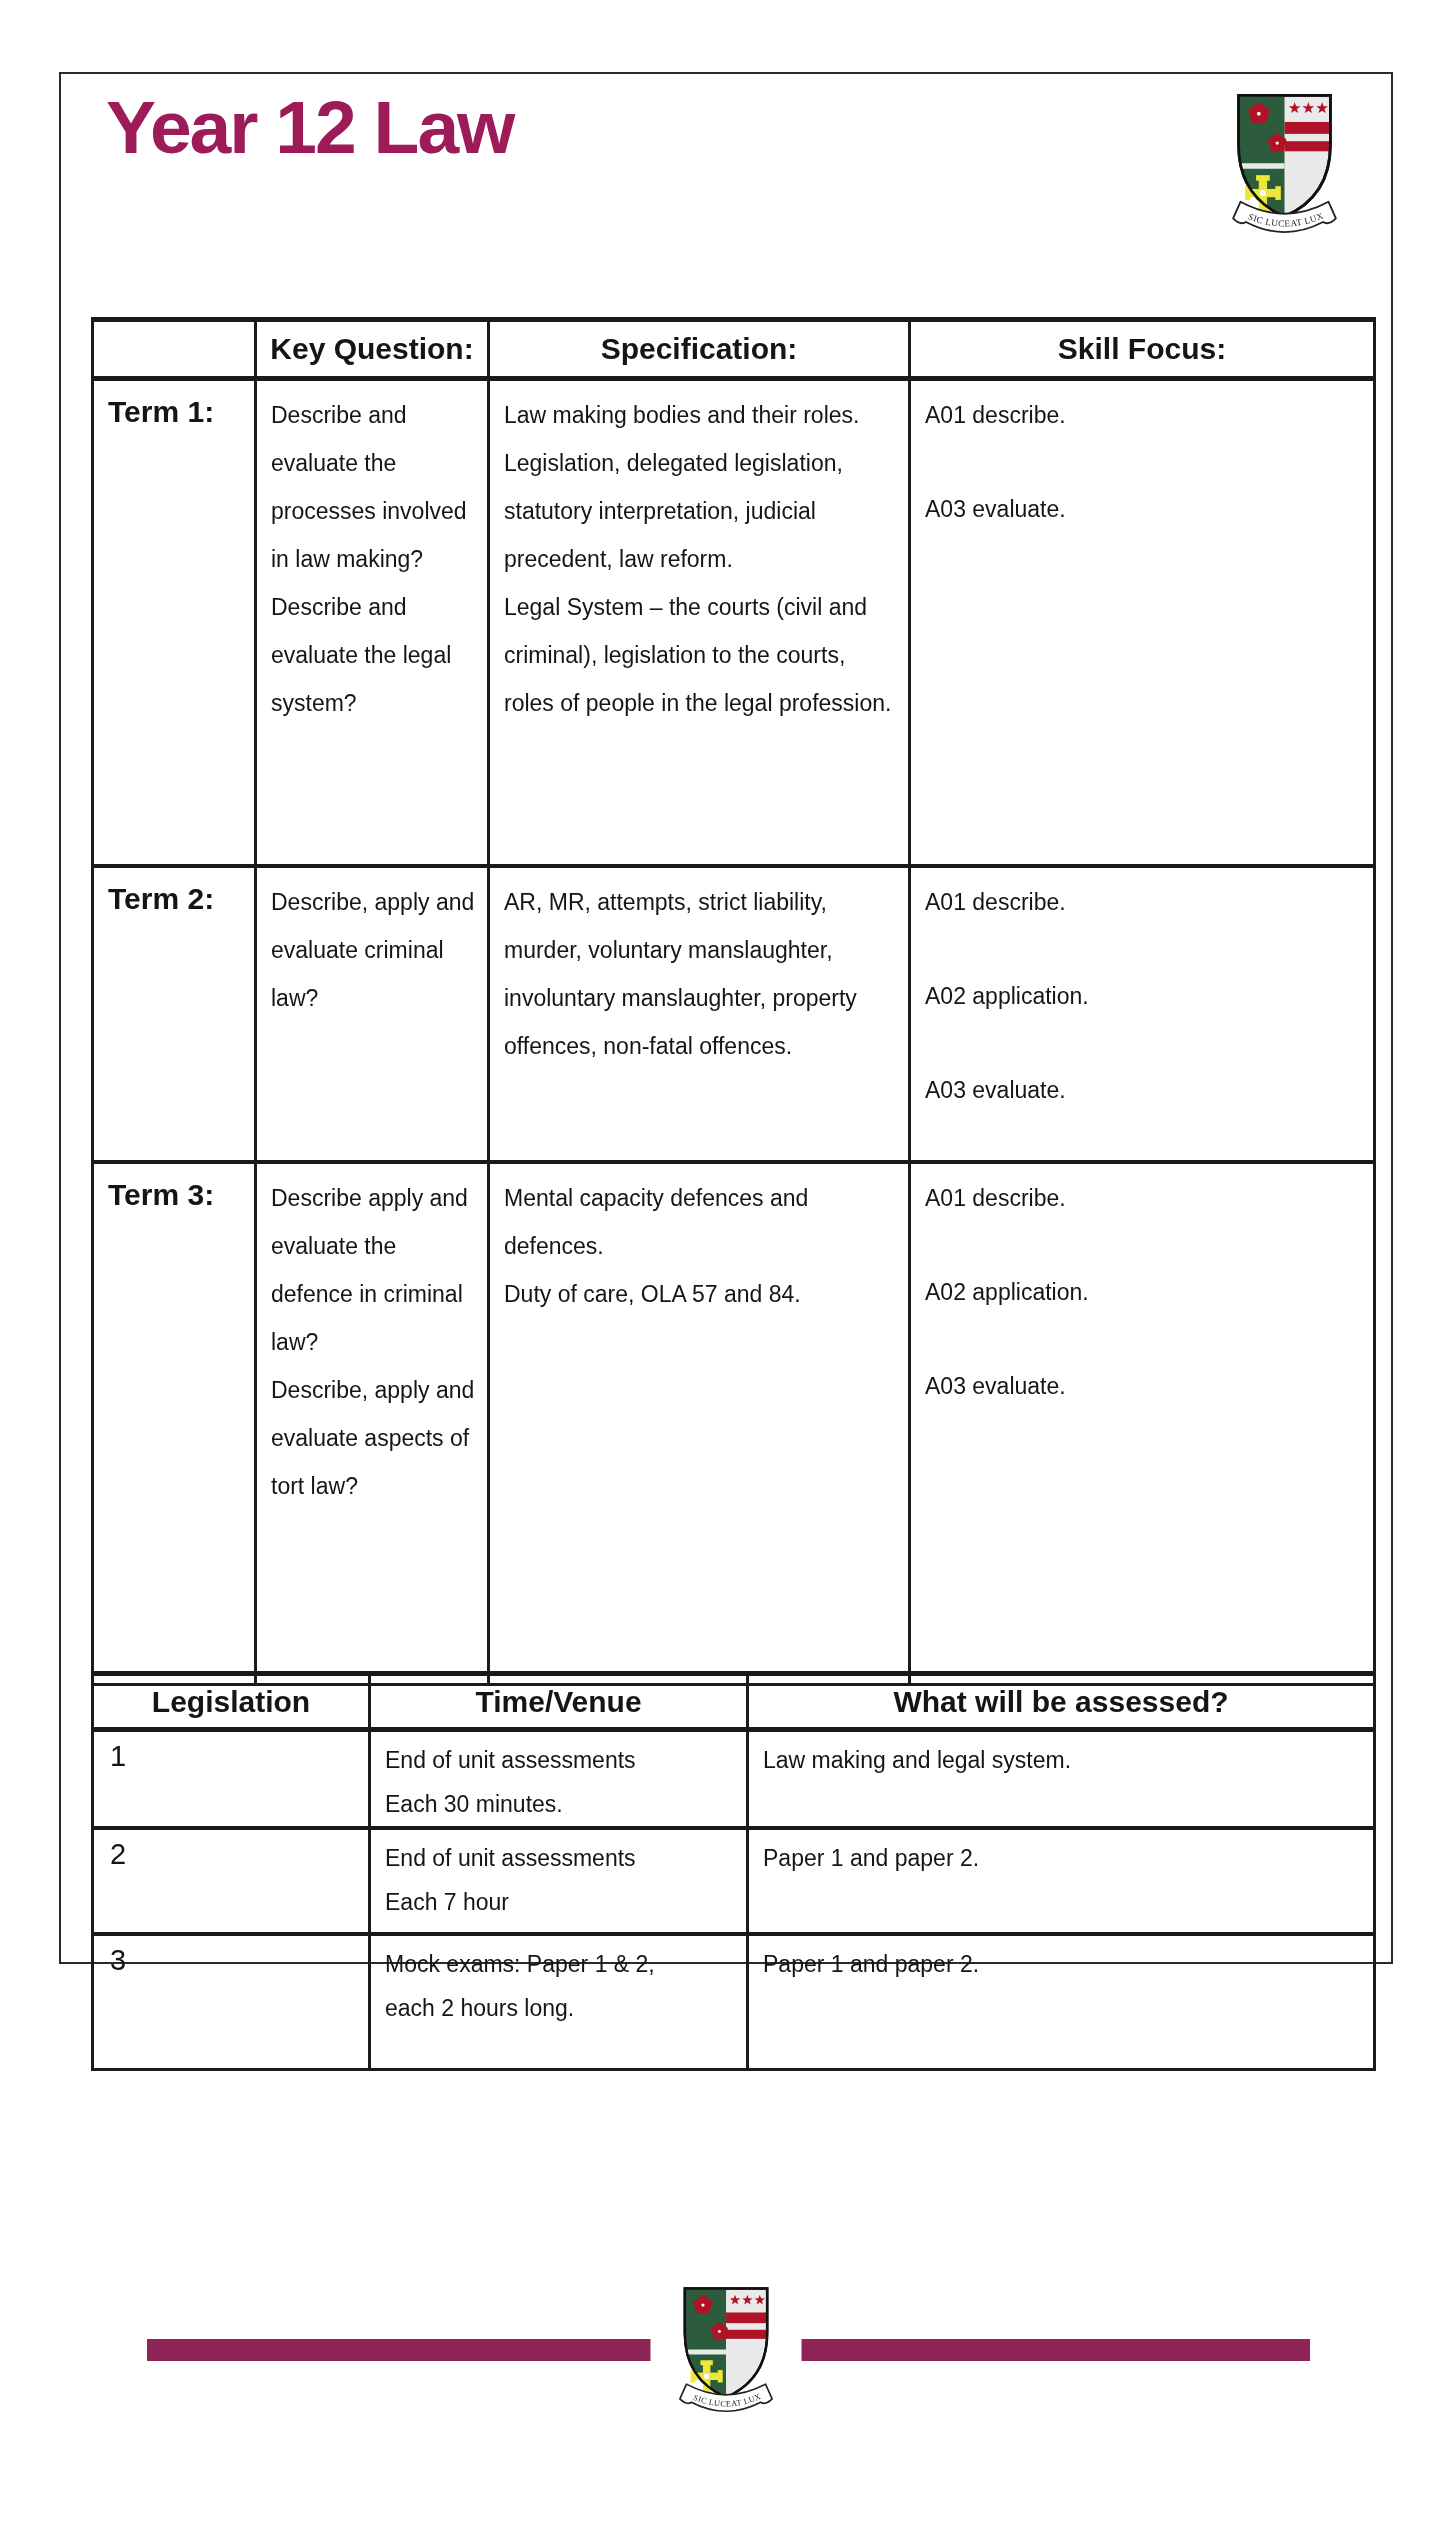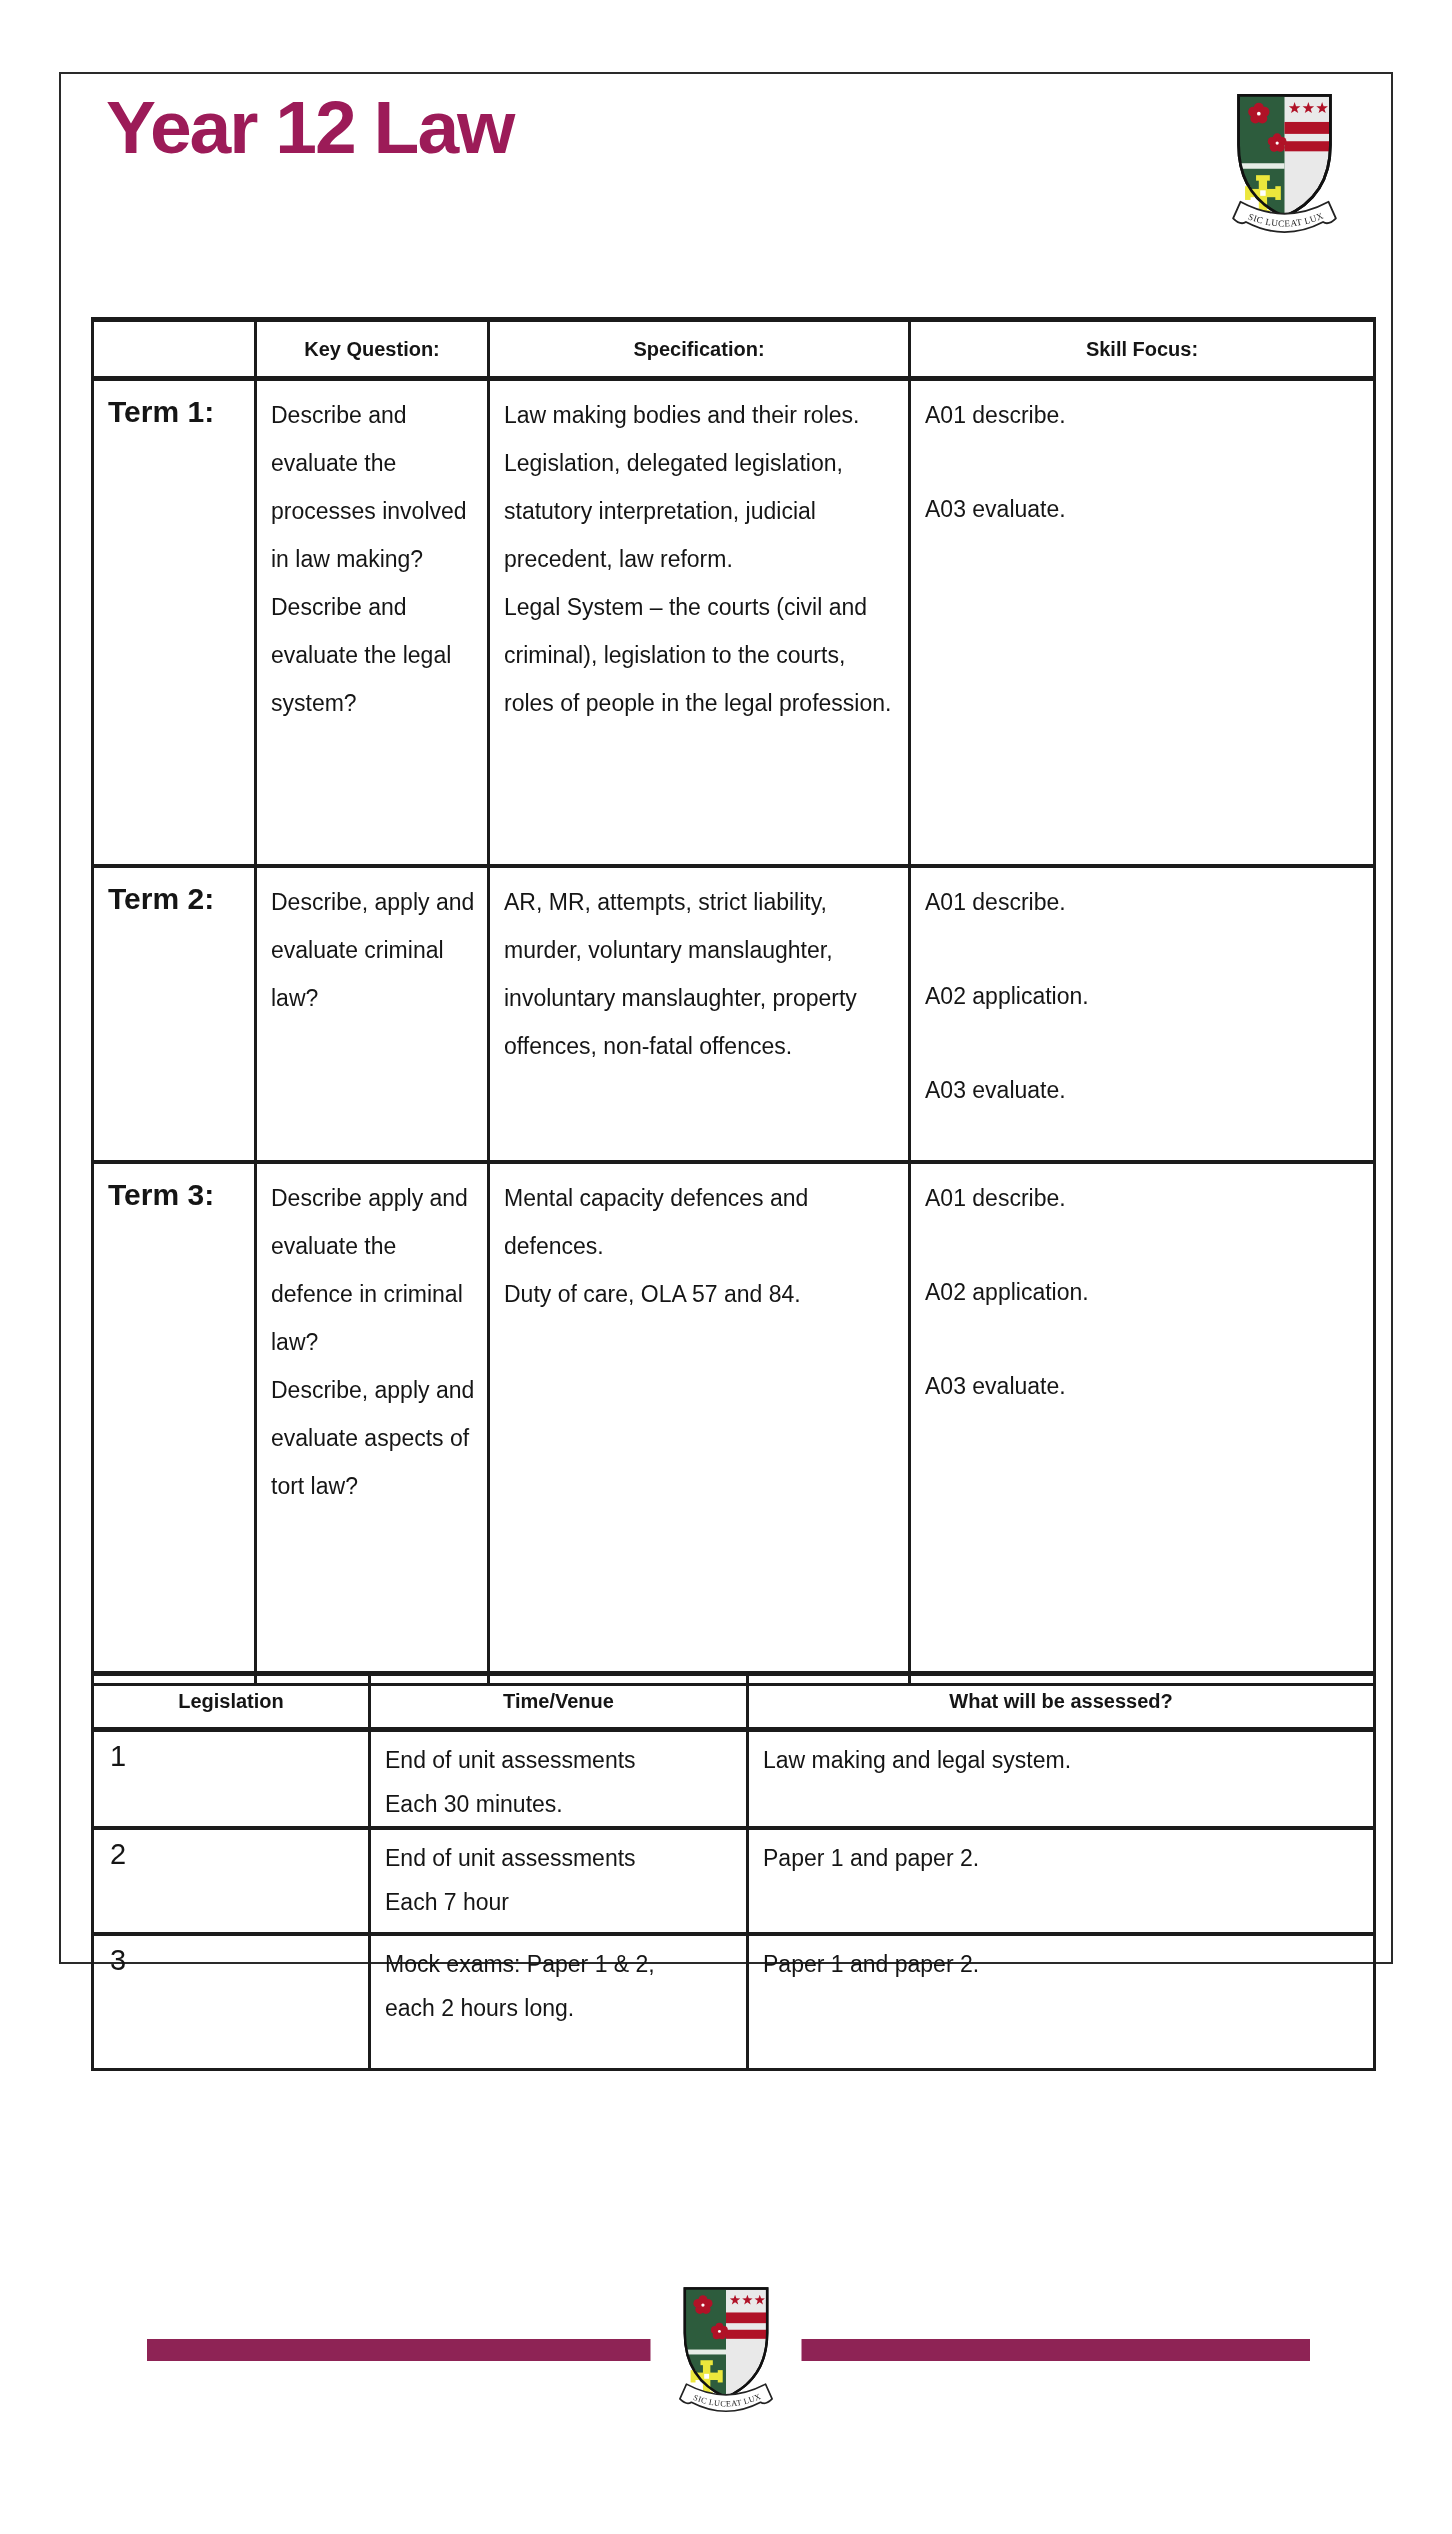--- a/index.html
+++ b/index.html
@@ -45,21 +45,21 @@
   .footer-crest-wrap svg{display:block;width:99px;height:140px;}
   table{
     position:absolute;border-collapse:collapse;table-layout:fixed;
     background:transparent;z-index:2;
   }
   .curriculum-table{left:30px;top:243px;width:1282px;}
   .assessment-table{left:30px;top:1597px;width:1282px;}
   th,td{border:3px solid var(--border,#1b1b1b);vertical-align:top;text-align:left;}
   thead th{
     border-top-width:5px;border-bottom-width:5px;
-    font-size:20px;font-weight:bold;text-align:center;vertical-align:middle;
+    font-size:30px;font-weight:bold;text-align:center;vertical-align:middle;
     padding:6px 4px;
   }
   tbody td{border-top-width:4px;}
   .term-cell{font-size:30px;font-weight:bold;padding:14px 10px 0 14px;white-space:nowrap;}
   .num-cell{font-size:29px;padding:8px 10px 0 16px;}
   .body-cell{font-size:23px;line-height:48px;padding:10px 12px 0 14px;}
   .assessment-table .body-cell{line-height:44px;padding:6px 12px 0 14px;}
   .skill-cell .para{margin-bottom:46px;}
   .para{min-height:1em;}
 </style>

